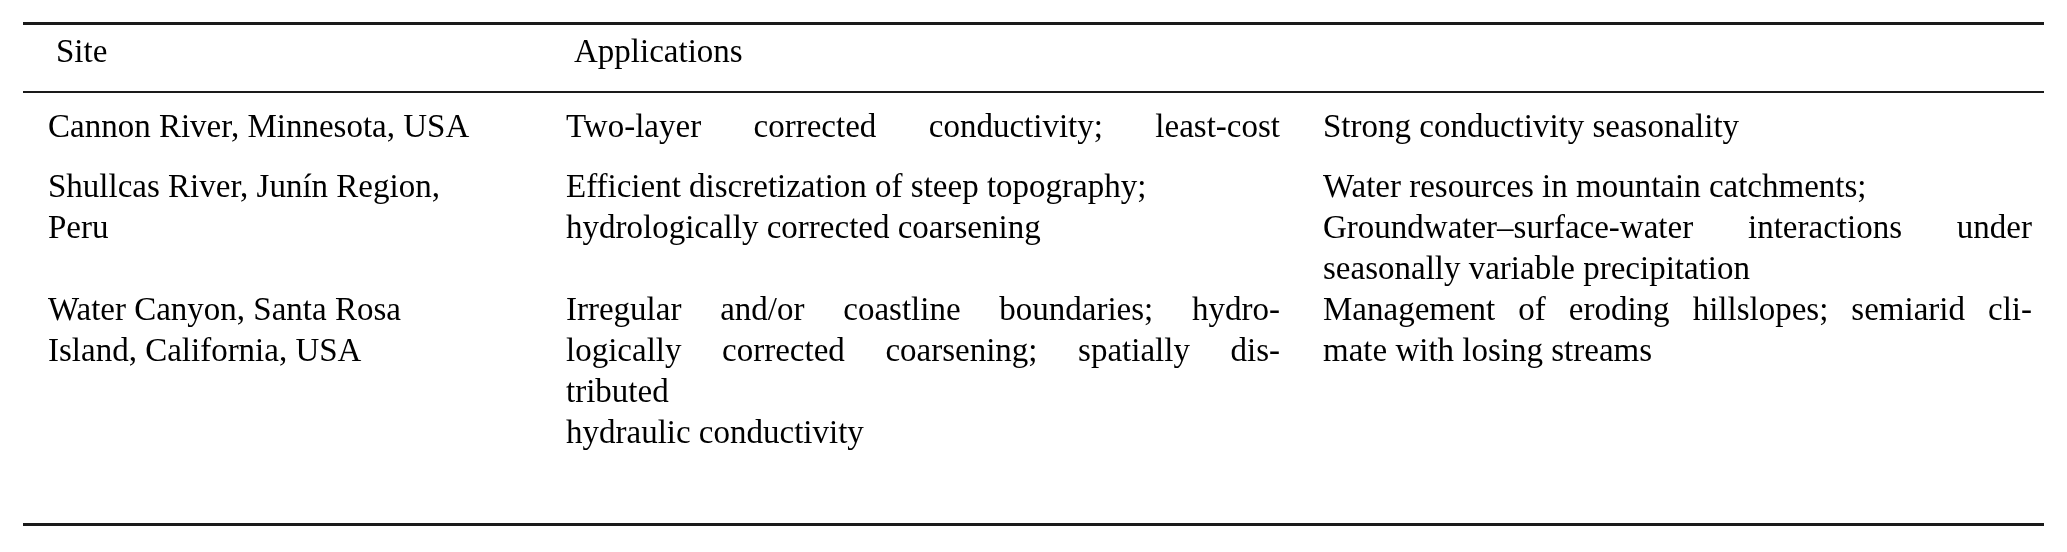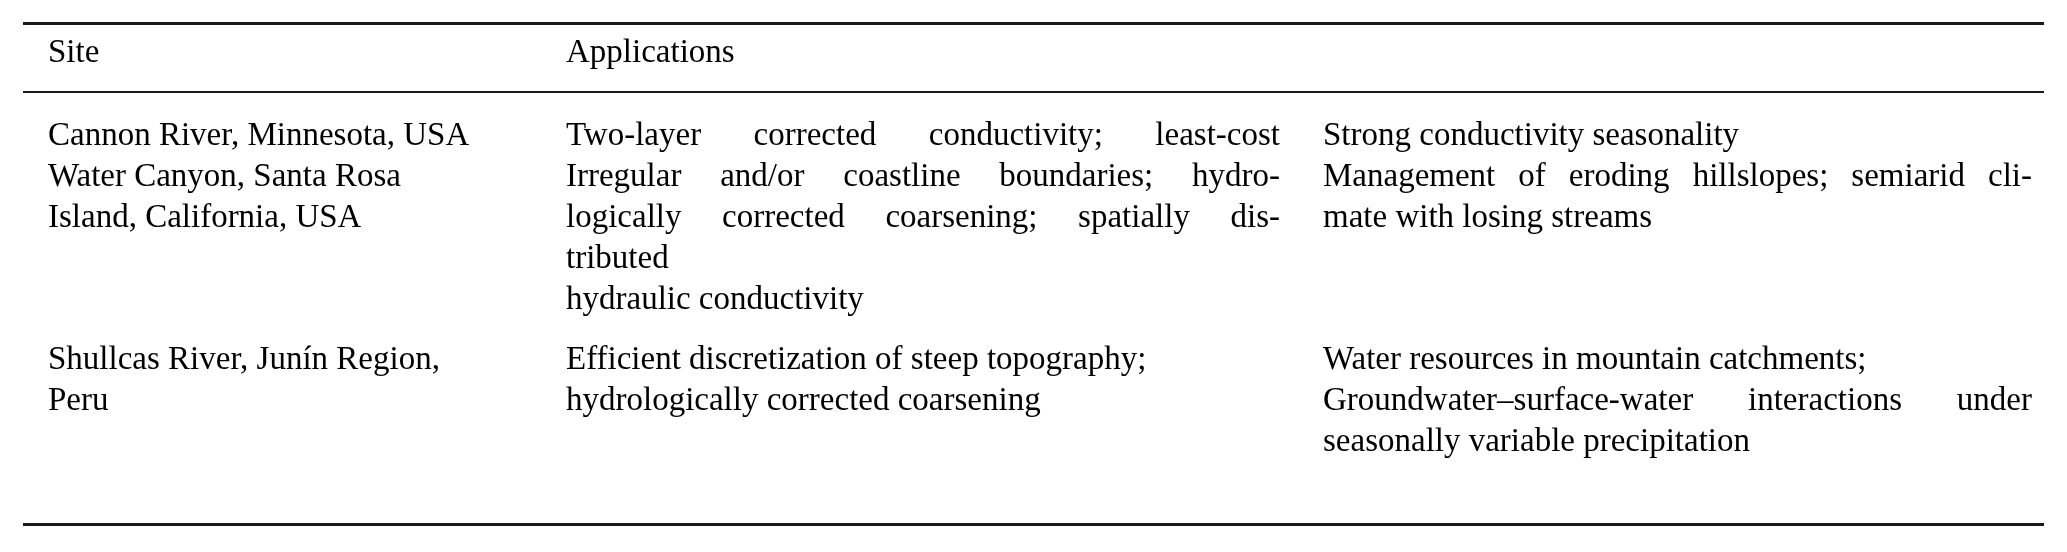--- a/index.html
+++ b/index.html
@@ -18,34 +18,34 @@
     width: 2021px;
     background: #1a1a1a;
   }
   .rule.top    { top: 22px;  height: 3px; }
   .rule.mid    { top: 91px;  height: 2px; }
   .rule.bottom { top: 523px; height: 3px; }
 
   .header-row {
     position: absolute;
     top: 25px;
-    left: 48px;
+    left: 56px;
     height: 52px;
     display: grid;
     grid-template-columns: 518px 757px 709px;
     align-items: center;
     font-size: 33px;
   }
 
   .tbody {
     position: absolute;
     top: 93px;
     left: 48px;
     width: 1984px;
-    padding-top: 21px;
+    padding-top: 13px;
   }
   .row {
     display: grid;
     grid-template-columns: 518px 757px 709px;
   }
   .row.gap { margin-top: 19px; }
 
   .cell {
     font-size: 33px;
     line-height: 41px;
@@ -81,50 +81,50 @@
         <div class="ln">Cannon River, Minnesota, USA</div>
       </div>
       <div class="cell c2">
         <div class="ln j">Two-layer corrected conductivity; least-cost</div>
       </div>
       <div class="cell c3">
         <div class="ln">Strong conductivity seasonality</div>
       </div>
     </div>
 
+    <div class="row gap">
+      <div class="cell c1">
+        <div class="ln">Shullcas River, Junín Region,</div>
+        <div class="ln">Peru</div>
+      </div>
+      <div class="cell c2">
+        <div class="ln">Efficient discretization of steep topography;</div>
+        <div class="ln">hydrologically corrected coarsening</div>
+      </div>
+      <div class="cell c3">
+        <div class="ln">Water resources in mountain catchments;</div>
+        <div class="ln j">Groundwater–surface-water interactions under</div>
+        <div class="ln">seasonally variable precipitation</div>
+      </div>
+    </div>
+
     <div class="row">
       <div class="cell c1">
         <div class="ln">Water Canyon, Santa Rosa</div>
         <div class="ln">Island, California, USA</div>
       </div>
       <div class="cell c2">
         <div class="ln j">Irregular and/or coastline boundaries; hydro-</div>
         <div class="ln j">logically corrected coarsening; spatially dis-</div>
         <div class="ln">tributed</div>
         <div class="ln">hydraulic conductivity</div>
       </div>
       <div class="cell c3">
         <div class="ln j">Management of eroding hillslopes; semiarid cli-</div>
         <div class="ln">mate with losing streams</div>
       </div>
     </div>
 
-    <div class="row gap">
-      <div class="cell c1">
-        <div class="ln">Shullcas River, Junín Region,</div>
-        <div class="ln">Peru</div>
-      </div>
-      <div class="cell c2">
-        <div class="ln">Efficient discretization of steep topography;</div>
-        <div class="ln">hydrologically corrected coarsening</div>
-      </div>
-      <div class="cell c3">
-        <div class="ln">Water resources in mountain catchments;</div>
-        <div class="ln j">Groundwater–surface-water interactions under</div>
-        <div class="ln">seasonally variable precipitation</div>
-      </div>
-    </div>
-
   </div>
 
   <div class="rule bottom"></div>
 
 </div>
 
 </body></html>

